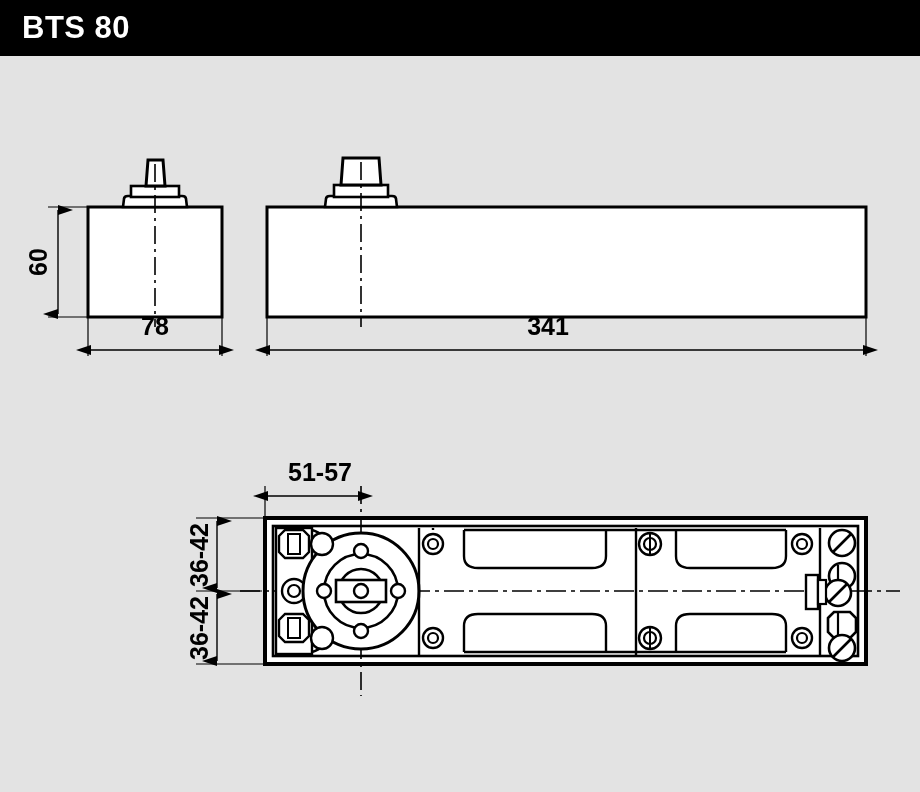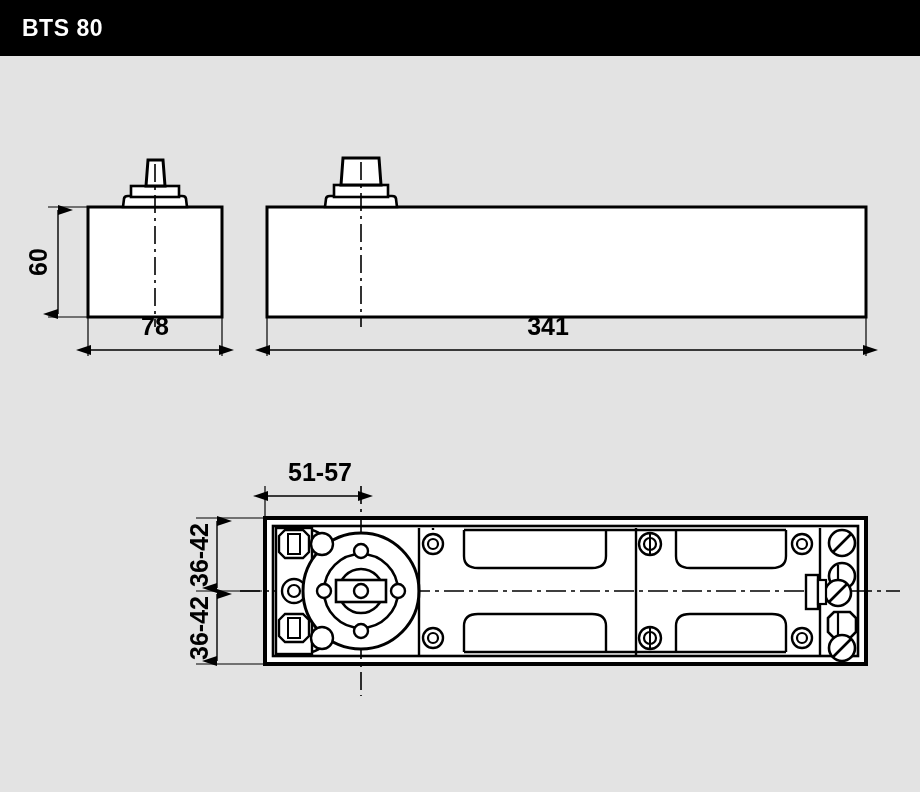--- a/index.html
+++ b/index.html
@@ -26,21 +26,21 @@
     top: 0;
     width: 920px;
     height: 56px;
     background: #000000;
     display: flex;
     align-items: center;
   }
   #titlebar-text {
     color: #ffffff;
     font-family: "Liberation Sans", sans-serif;
-    font-size: 23px;
+    font-size: 31px;
     font-weight: bold;
     letter-spacing: 0.5px;
     padding-left: 22px;
     user-select: none;
   }
   #drawing-area {
     position: absolute;
     left: 0;
     top: 56px;
     width: 920px;

